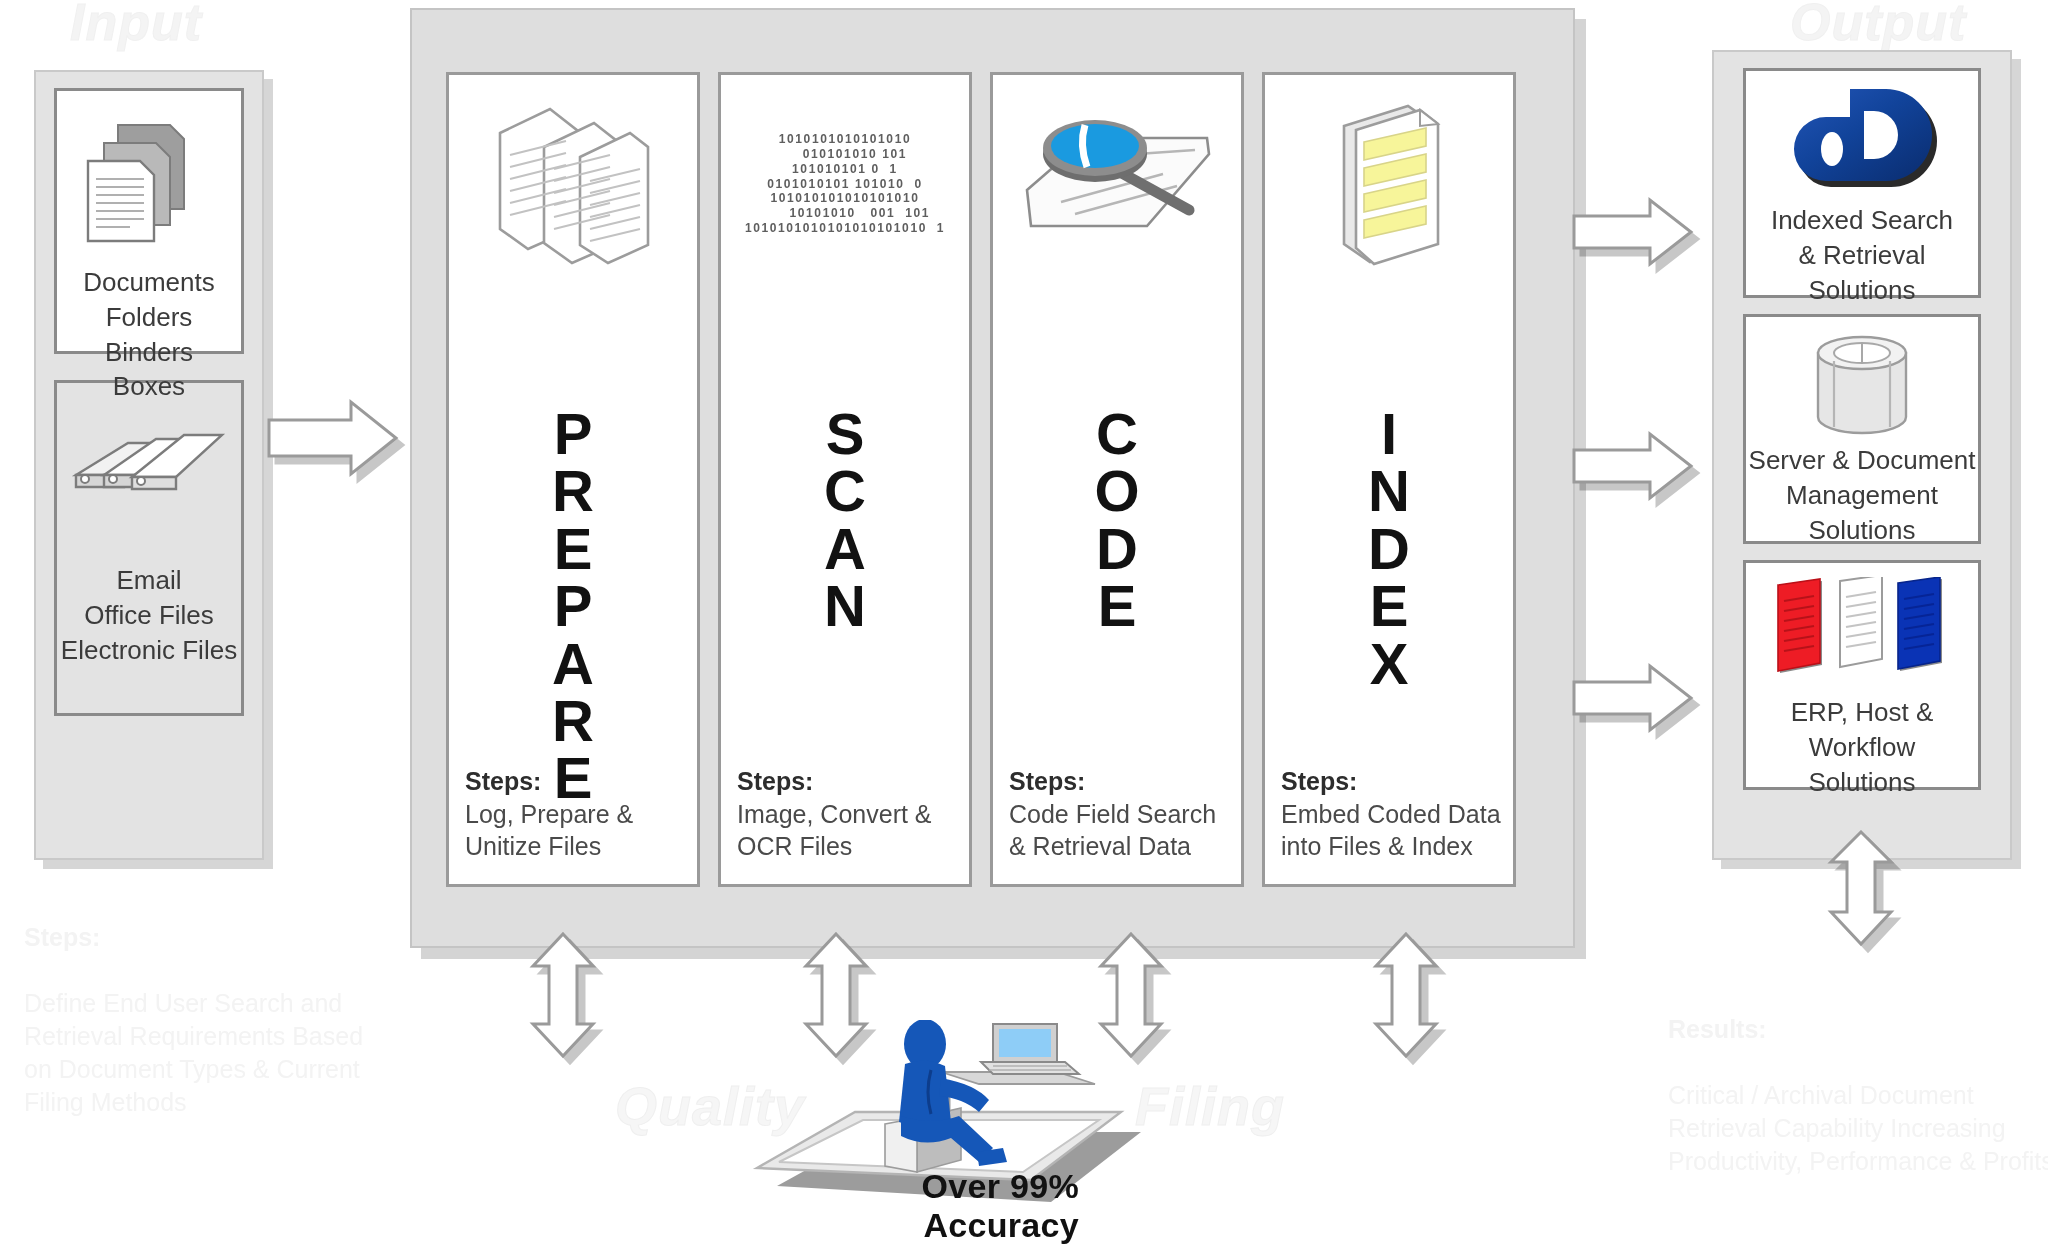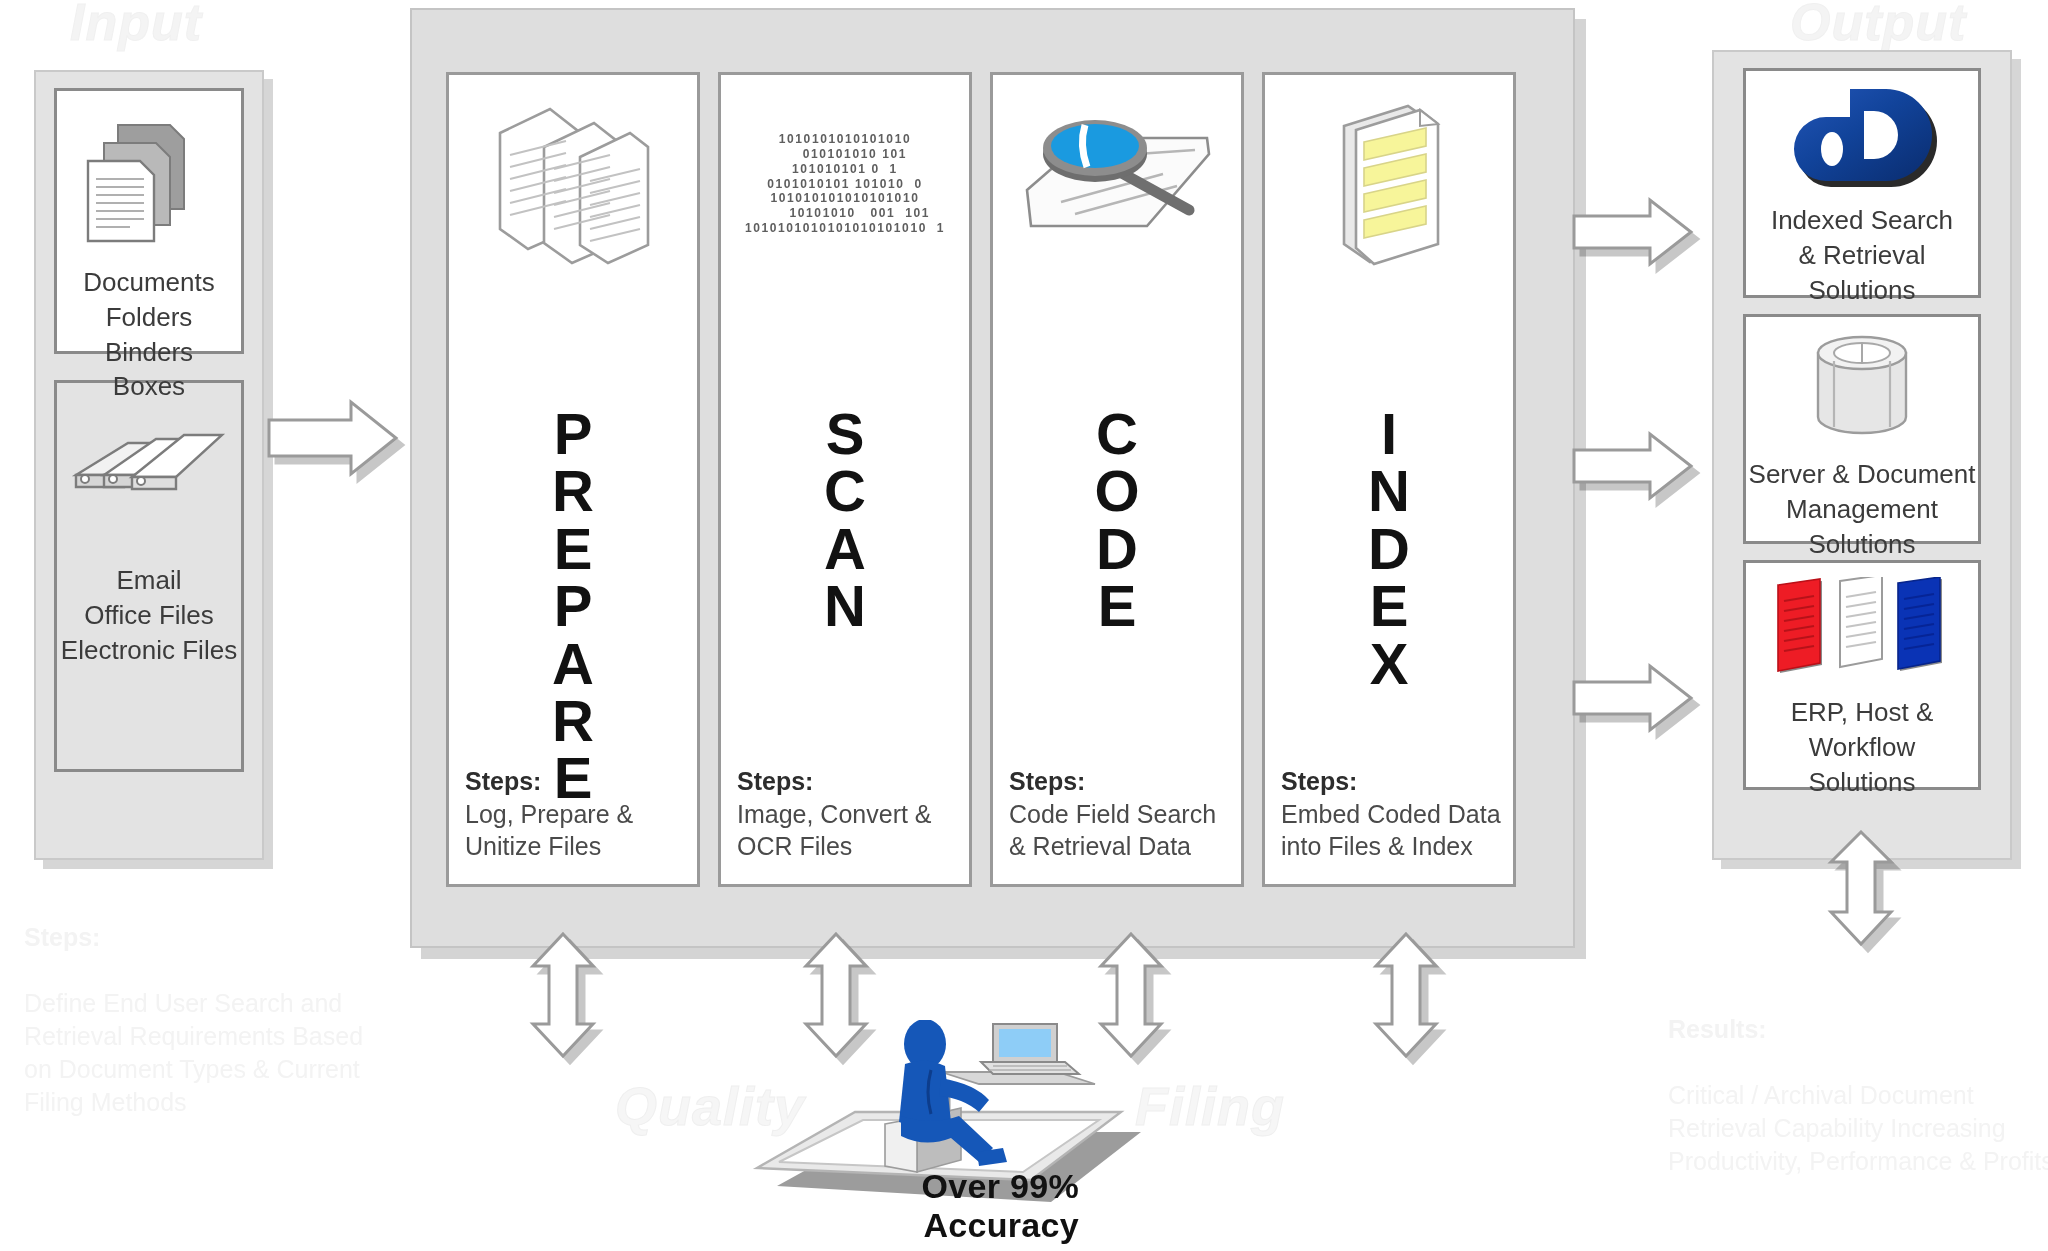--- a/index.html
+++ b/index.html
@@ -133,21 +133,21 @@
           <line x1="22" y1="110" x2="56" y2="110"></line>
         </g>
       </svg>
     </div>
     <div class="card-label" style="margin-top:18px;white-space:pre-line;">Documents
 Folders
 Binders
 Boxes</div>
   </div>
 
-  <div class="inner-card grey" style="width:190px;height:392px;margin:26px auto 0 auto;">
+  <div class="inner-card grey" style="width:190px;height:336px;margin:26px auto 0 auto;">
     <div style="margin-top:34px;">
       <svg class="ic" width="158" height="96" viewBox="0 0 158 96">
         <g stroke="#7c7c7c" stroke-width="2.4" fill="#f2f2f2">
           <path d="M6 58 L58 26 L106 26 L54 58 Z"></path>
           <path d="M6 58 L54 58 L54 70 L6 70 Z" fill="#d6d6d6"></path>
         </g>
         <g stroke="#7c7c7c" stroke-width="2.4" fill="#ffffff">
           <path d="M34 58 L86 22 L134 22 L82 58 Z"></path>
           <path d="M34 58 L82 58 L82 70 L34 70 Z" fill="#d6d6d6"></path>
         </g>
@@ -383,21 +383,21 @@
     <div style="margin-top:10px;">
       <svg class="ic" width="120" height="112" viewBox="0 0 120 112">
         <path d="M16 22 L16 86 A44 16 0 0 0 104 86 L104 22 Z" fill="#e6e6e6" stroke="#9c9c9c" stroke-width="2.4"></path>
         <ellipse cx="60" cy="22" rx="44" ry="16" fill="#f2f2f2" stroke="#9c9c9c" stroke-width="2.4"></ellipse>
         <ellipse cx="60" cy="22" rx="28" ry="10" fill="#ffffff" stroke="#a8a8a8" stroke-width="2"></ellipse>
         <line x1="60" y1="12" x2="60" y2="32" stroke="#a8a8a8" stroke-width="2"></line>
         <line x1="88" y1="30" x2="88" y2="96" stroke="#b5b5b5" stroke-width="2.2"></line>
         <line x1="32" y1="30" x2="32" y2="96" stroke="#b5b5b5" stroke-width="2.2"></line>
       </svg>
     </div>
-    <div class="card-label" style="margin-top:14px;white-space:pre-line;">Server &amp; Document
+    <div class="card-label" style="white-space:pre-line;">Server &amp; Document
 Management
 Solutions</div>
   </div>
 
   <div class="inner-card out-card">
     <div style="margin-top:10px;">
       <svg class="ic" width="176" height="104" viewBox="0 0 176 104">
 
         <g transform="translate(2,4)">
           <path d="M4 6 L46 0 L46 84 L4 92 Z" fill="#8a8a8a"></path>

